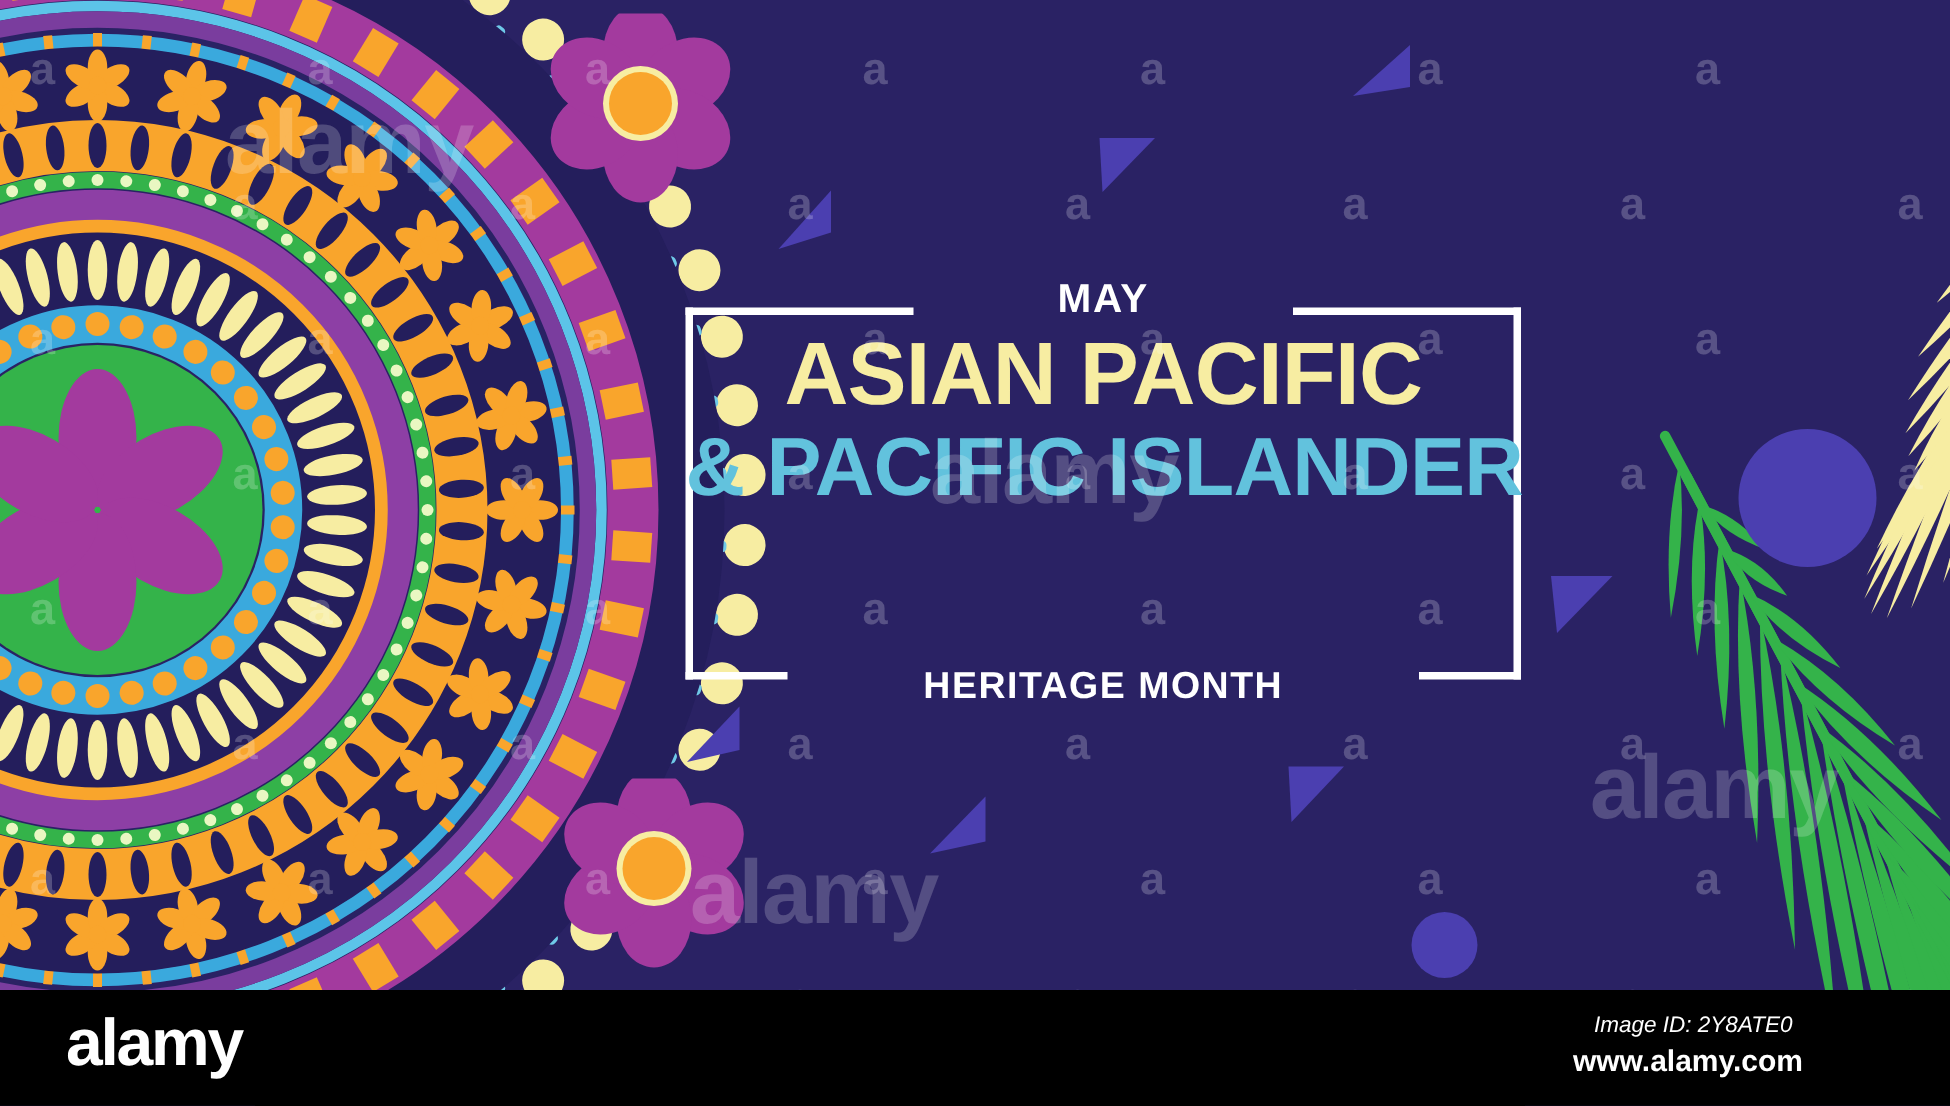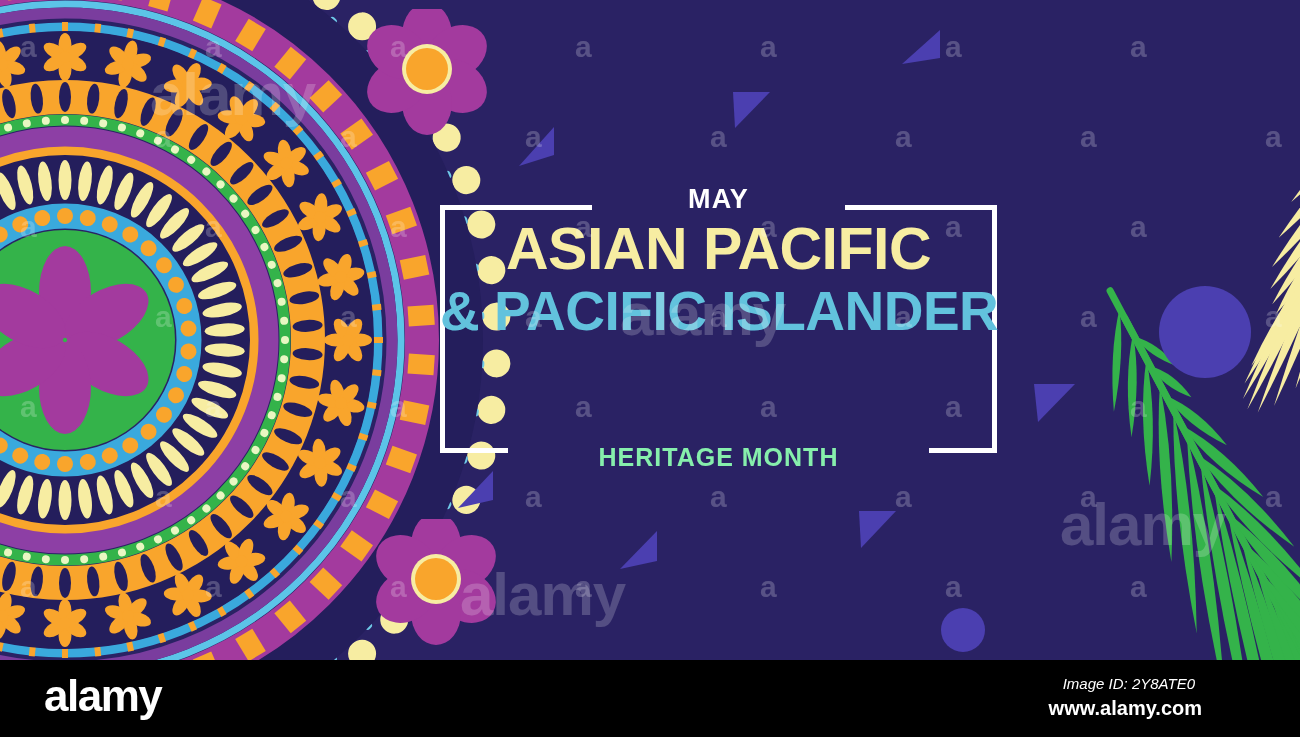--- a/index.html
+++ b/index.html
@@ -43,21 +43,21 @@
   .flower svg { display:block; width:100%; height:100%; }
 
   
   .tri { position:absolute; pointer-events:none; }
   .tri svg { display:block; width:100%; height:100%; }
   .dot-circle { position:absolute; border-radius:50%; background:#4b3fb0; pointer-events:none; }
 
   
   #headline {
     position:absolute;
-    left:440px; top:205px;
+    left:457px; top:205px;
     width:557px; height:248px;padding-left:20px;
   }
   .frame-edge { position:absolute; background:#ffffff; }
   .frame-left   { left:0;  top:0;  width:5px;  height:248px; }
   .frame-right  { right:0; top:0;  width:5px;  height:248px; }
   .frame-top-l  { left:0;  top:0;  height:5px; width:152px; }
   .frame-top-r  { right:0; top:0;  height:5px; width:152px; }
   .frame-bot-l  { left:0;  bottom:0; height:5px; width:68px; }
   .frame-bot-r  { right:0; bottom:0; height:5px; width:68px; }
 
@@ -68,21 +68,21 @@
     color:#ffffff;
     font-size:27px;
     font-weight:bold;
     letter-spacing:1.2px;
     line-height:1;
   }
   #label-heritage {
     position:absolute;
     left:0; right:0; bottom:-17px;
     text-align:center;
-    color:#86efac;
+    color:#ffffff;
     font-size:25px;
     font-weight:bold;
     letter-spacing:1px;
     line-height:1;
   }
 
   #headline-lines {
     position:absolute;
     left:0; top:16px;
     width:100%;

